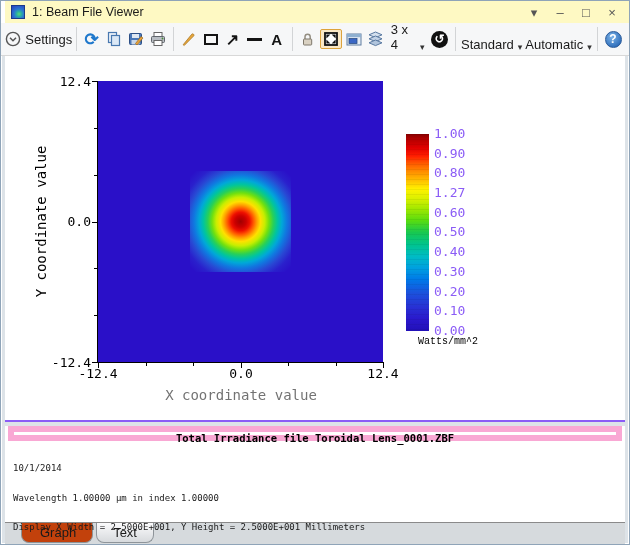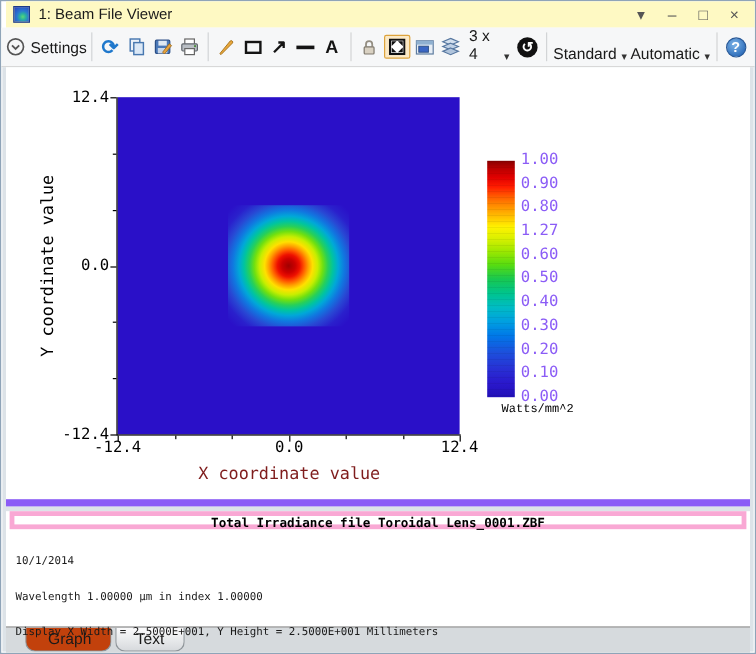--- a/index.html
+++ b/index.html
@@ -38,61 +38,61 @@
   .reset-circle { width:17px; height:17px; border-radius:50%; background:#111; color:#fff;
                   display:flex; align-items:center; justify-content:center; font-size:12px; font-weight:bold; }
   .help-circle { width:17px; height:17px; border-radius:50%;
                  background: radial-gradient(circle at 6px 5px, #7db4e8, #2a6ab8 80%);
                  color:#fff; display:flex; align-items:center; justify-content:center;
                  font-size:12px; font-weight:bold; border:1px solid #2a5a98; }
 
   
   .content { position:absolute; top:55px; left:1px; right:1px; bottom:1px; background:#dde3e8;
              padding:0 3px 3px 3px; }
-  .graph-panel { position:relative; height:366px; background:#fff; border-bottom:6px solid #8b5cf6; overflow:hidden; }
+  .graph-panel { position:relative; height:366px; background:#fff; border-bottom:2px solid #8b5cf6; overflow:hidden; }
 
   .plot { position:absolute; left:93px; top:25px; width:285px; height:281px; background:#2a10c8; overflow:hidden; }
   .beam-spot { position:absolute; left:92px; top:90px; width:101px; height:101px;
     background: radial-gradient(circle,
       #a00000 0%, #cc0000 8%, #ee1000 13%, #ff5500 18%, #ffa000 23%, #ffe000 28%,
       #c8ee00 34%, #70e010 40%, #28d058 46%, #00c4a0 52%, #00a8d8 58%, #1078e0 65%,
       #2848d4 74%, #2a20cc 84%, #2a10c8 95%); }
 
   .y-axis { position:absolute; left:92px; top:25px; width:1px; height:282px; background:#000; }
   .x-axis { position:absolute; left:92px; top:306px; width:287px; height:1px; background:#000; }
   .tick { position:absolute; background:#000; }
   .ytick { height:1px; width:3px; left:89px; }
   .ytick.major { width:5px; left:87px; }
   .xtick { width:1px; height:3px; top:307px; }
   .xtick.major { height:5px; }
 
   .mono { font-family:"DejaVu Sans Mono", monospace; }
   .ylab { position:absolute; left:42px; width:44px; text-align:right; font-size:13px; color:#000; }
   .xlab { position:absolute; width:44px; text-align:center; font-size:13px; color:#000; top:310px; }
   .axis-title-x { position:absolute; left:86px; width:300px; top:331px; text-align:center;
-                  font-size:14px; color:#7f1d1d; }
+                  font-size:14px; color:#737373; }
   .axis-title-y { position:absolute; left:-64px; top:157px; width:200px; height:17px; text-align:center;
                   font-size:14px; color:#000; transform:rotate(-90deg); }
 
   .colorbar { position:absolute; left:401px; top:78px; width:23px; height:197px;
     background: linear-gradient(to bottom,
       #870000 0%, #b80000 3%, #e00000 7%, #ff1c00 11%, #ff5a00 15%, #ff8c00 19%,
       #ffc400 24%, #fff200 28%, #d8f000 33%, #a0e800 38%, #58dc10 44%, #18c850 50%,
       #00c48c 56%, #00bcc4 62%, #00a0e0 68%, #0078e8 74%, #1c50dc 81%, #2830d4 88%,
       #2a18cc 94%, #2210b8 100%); }
   .colorbar:after { content:""; position:absolute; inset:0;
     background: repeating-linear-gradient(to bottom, rgba(0,0,0,0.06) 0 1px, transparent 1px 5px); }
   .cb-labels { position:absolute; left:429px; top:71px; height:211px; display:flex;
                flex-direction:column; justify-content:space-between; }
   .cb-labels span { font-size:13px; color:#8b5cf6; line-height:14px; }
   .cb-unit { position:absolute; left:413px; top:280px; font-size:10px; color:#000;font-family:Liberation Mono, monospace; }
 
   
   .text-panel { position:relative; height:97px; background:#fff; border-bottom:1px solid #8a8a8a; }
-  .plot-titlebox { margin:4px 3px 0 3px; height:15px; border:4px solid #f9a8d4; text-align:center;
+  .plot-titlebox { margin:4px 3px 0 3px; height:15px; border:6px solid #f9a8d4; text-align:center;
                    font-size:10.5px; font-weight:bold; line-height:13px; color:#000; }
   .text-lines { padding:4px 0 0 8px; font-size:9px; line-height:9.7px; color:#1a1a1a; white-space:pre; }
 
   
   .tabbar { height:25px; background:#d6dadd; display:flex; align-items:flex-start; padding-left:16px; }
   .tab { height:20px; padding:0 16px; display:flex; align-items:center; justify-content:center;
          font-size:13px; color:#1a1a1a; border:1px solid #8e9499; border-top:none;
          border-radius:0 0 8px 8px; margin-right:3px; }
   .tab.active { background:#c2410c;padding-left:18px; }
   .tab.inactive { background:linear-gradient(#fbfbfc, #d7dadd); }

